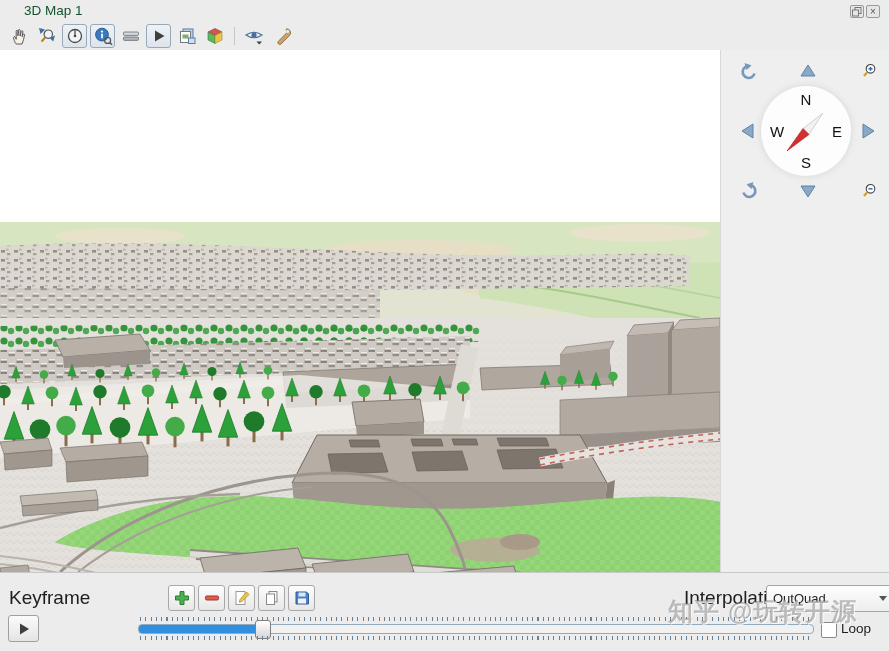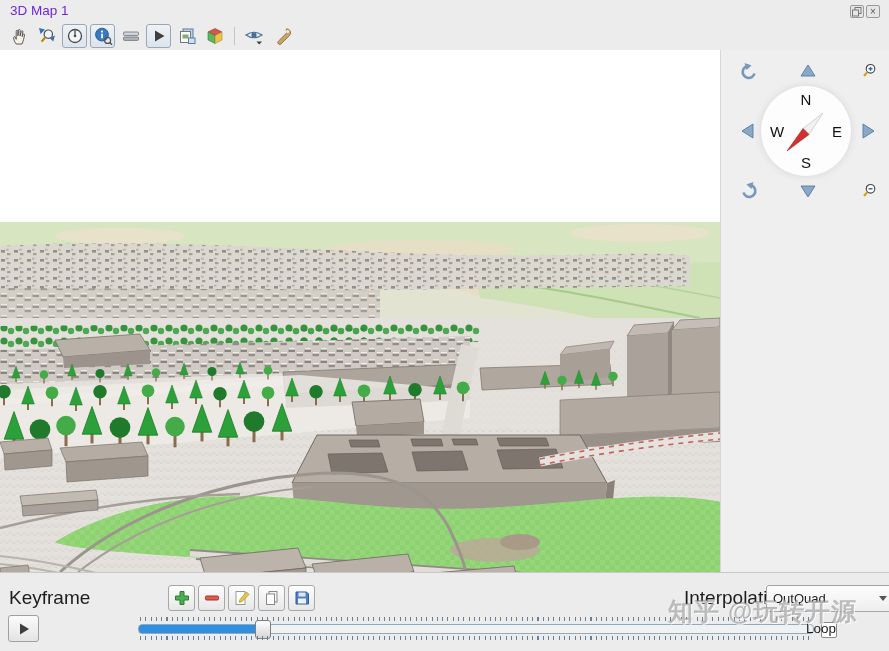--- a/index.html
+++ b/index.html
@@ -3,21 +3,21 @@
 <meta charset="utf-8">
 <style>
   html,body{margin:0;padding:0;}
   body{
     width:889px;height:651px;position:relative;overflow:hidden;
     background:#ececec;font-family:"Liberation Sans","DejaVu Sans",sans-serif;
     outline:1px solid #b5b5b5;
   }
   
   .titlebar{position:absolute;left:0;top:0;width:889px;height:22px;background:#ececec;}
-  .title{position:absolute;left:10px;top:3px;font-size:13.5px;color:#6d28d9;}
+  .title{position:absolute;left:24px;top:3px;font-size:13.5px;color:#14532d;}
   .winbtns{position:absolute;right:9px;top:5px;display:flex;gap:2px;}
   .winbtn{width:14px;height:13px;border:1px solid #9a9a9a;border-radius:2px;background:#e6e6e6;
     display:flex;align-items:center;justify-content:center;padding:0;font-size:10px;color:#555;line-height:1;}
   
   .toolbar{position:absolute;left:0;top:22px;width:889px;height:27px;display:flex;align-items:center;padding-left:6px;gap:3px;}
   .tbtn{width:25px;height:24px;border:1px solid transparent;border-radius:3px;background:transparent;
     display:flex;align-items:center;justify-content:center;padding:0;}
   .tbtn.toggled{border:1px solid #98a8b8;background:linear-gradient(#eef2f6,#dde4ec);}
   .tsep{width:1px;height:18px;background:#c6c6c6;margin:0 4px;}
   
@@ -41,21 +41,21 @@
   .kfbtn{position:absolute;top:12px;width:27px;height:26px;border:1px solid #a8a8a8;border-radius:3px;
     background:linear-gradient(#fdfdfd,#e7e7e7);display:flex;align-items:center;justify-content:center;padding:0;}
   .playbtn{position:absolute;left:8px;top:42px;width:31px;height:27px;border:1px solid #a0a0a0;border-radius:3px;
     background:linear-gradient(#fbfbfb,#e4e4e4);display:flex;align-items:center;justify-content:center;padding:0;}
   .ticks{position:absolute;height:4px;background-image:repeating-linear-gradient(90deg,#64809a 0 1px,transparent 1px 5.3px);}
   .groove{position:absolute;left:138px;top:51px;width:674px;height:8px;border:1px solid #93a9bc;border-radius:4px;
     background:linear-gradient(90deg,#2f8fe0 0,#2f8fe0 124px,#f1f1f1 124px);}
   .handle{position:absolute;left:255px;top:47px;width:14px;height:17px;border:1px solid #7f7f7f;border-radius:3px;
     background:linear-gradient(#ffffff,#d5d5d5);}
   .checkbox{position:absolute;left:821px;top:49px;width:14px;height:14px;border:1px solid #8a8a8a;border-radius:2px;background:#fff;}
-  .looplbl{position:absolute;left:806px;top:43px;font-size:13.5px;color:#1d1d1d;line-height:25px;}
+  .looplbl{position:absolute;left:841px;top:43px;font-size:13.5px;color:#1d1d1d;line-height:25px;}
   
   .watermark{position:absolute;left:668px;top:595px;z-index:60;font-size:25px;font-weight:700;letter-spacing:1px;
     color:rgba(125,125,125,.50);text-shadow:1px 1px 0 rgba(255,255,255,.85);white-space:nowrap;pointer-events:none;}
 </style>
 </head>
 <body>
 
 <div class="titlebar">
   <span class="title">3D Map 1</span>
   <div class="winbtns">

